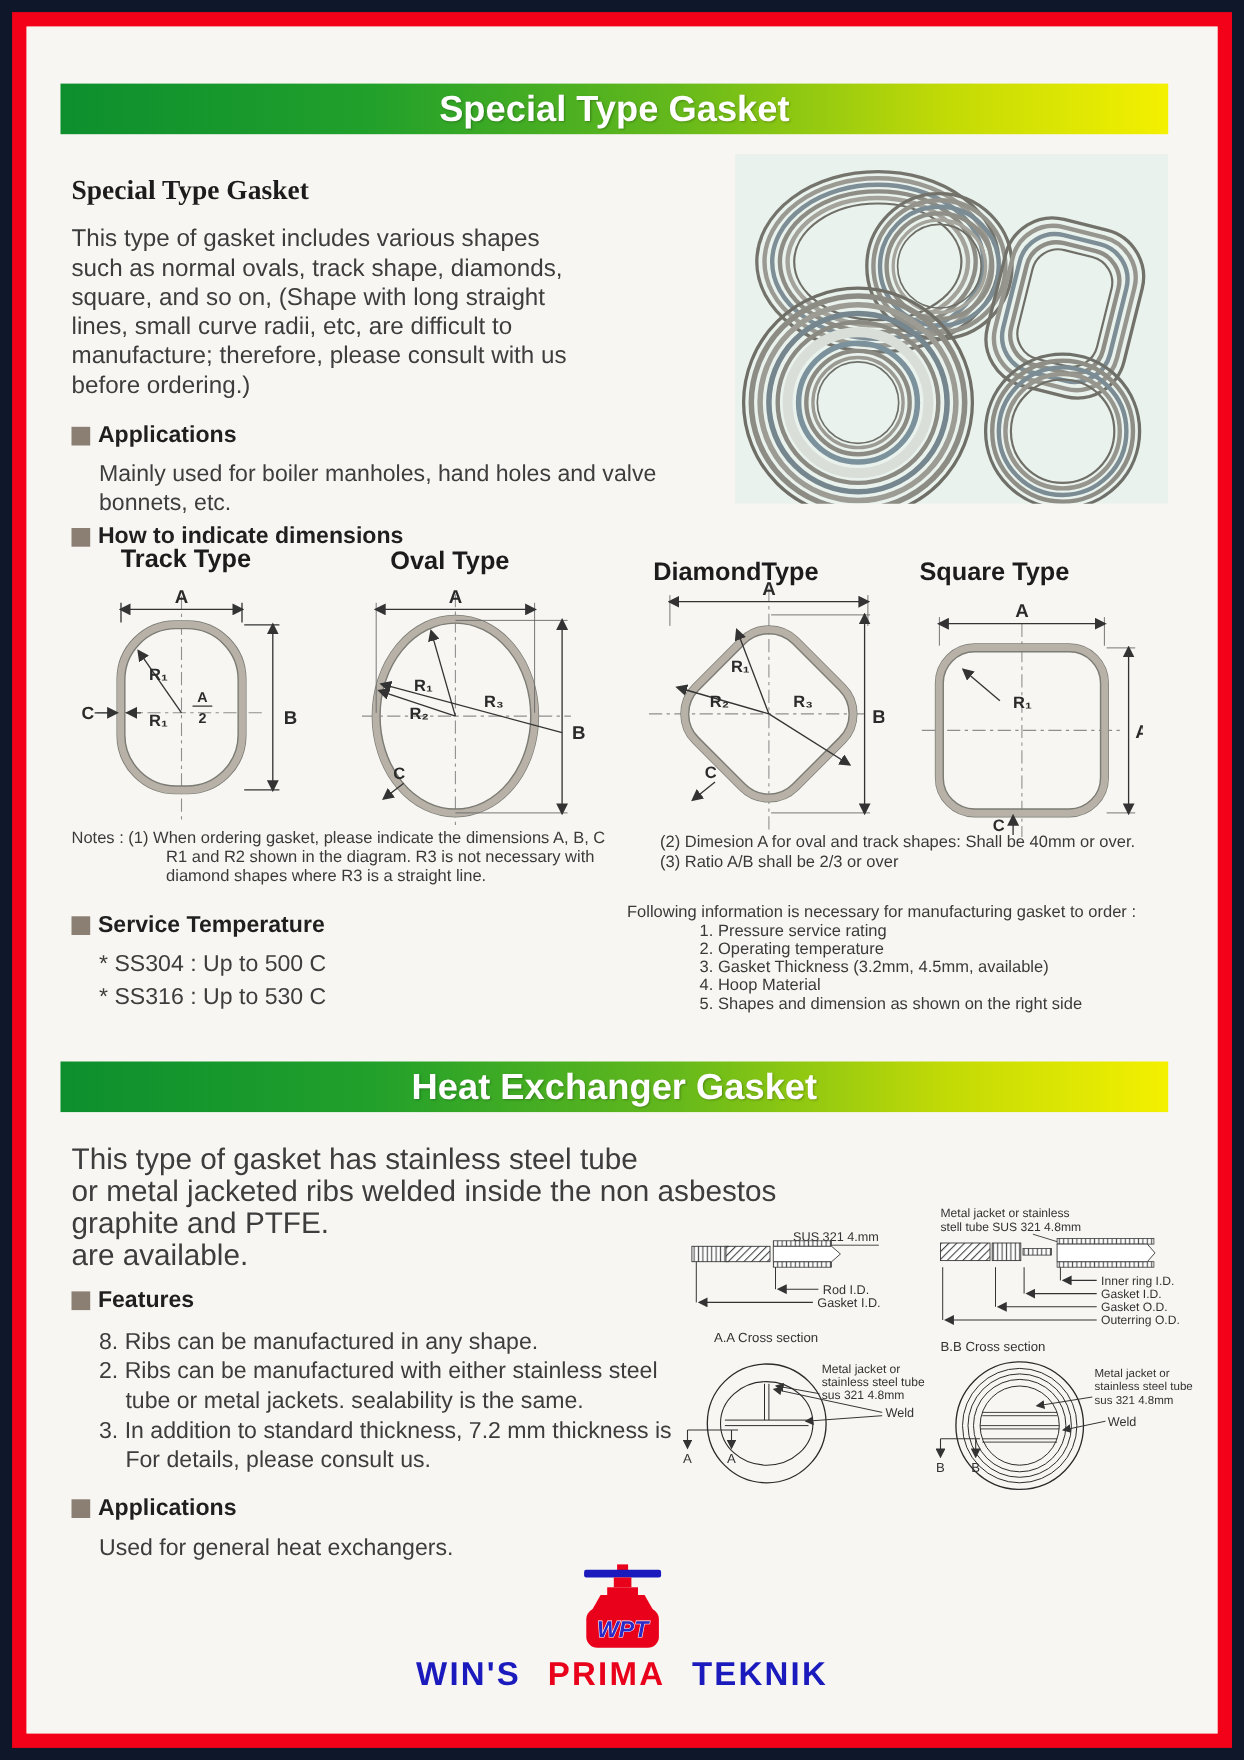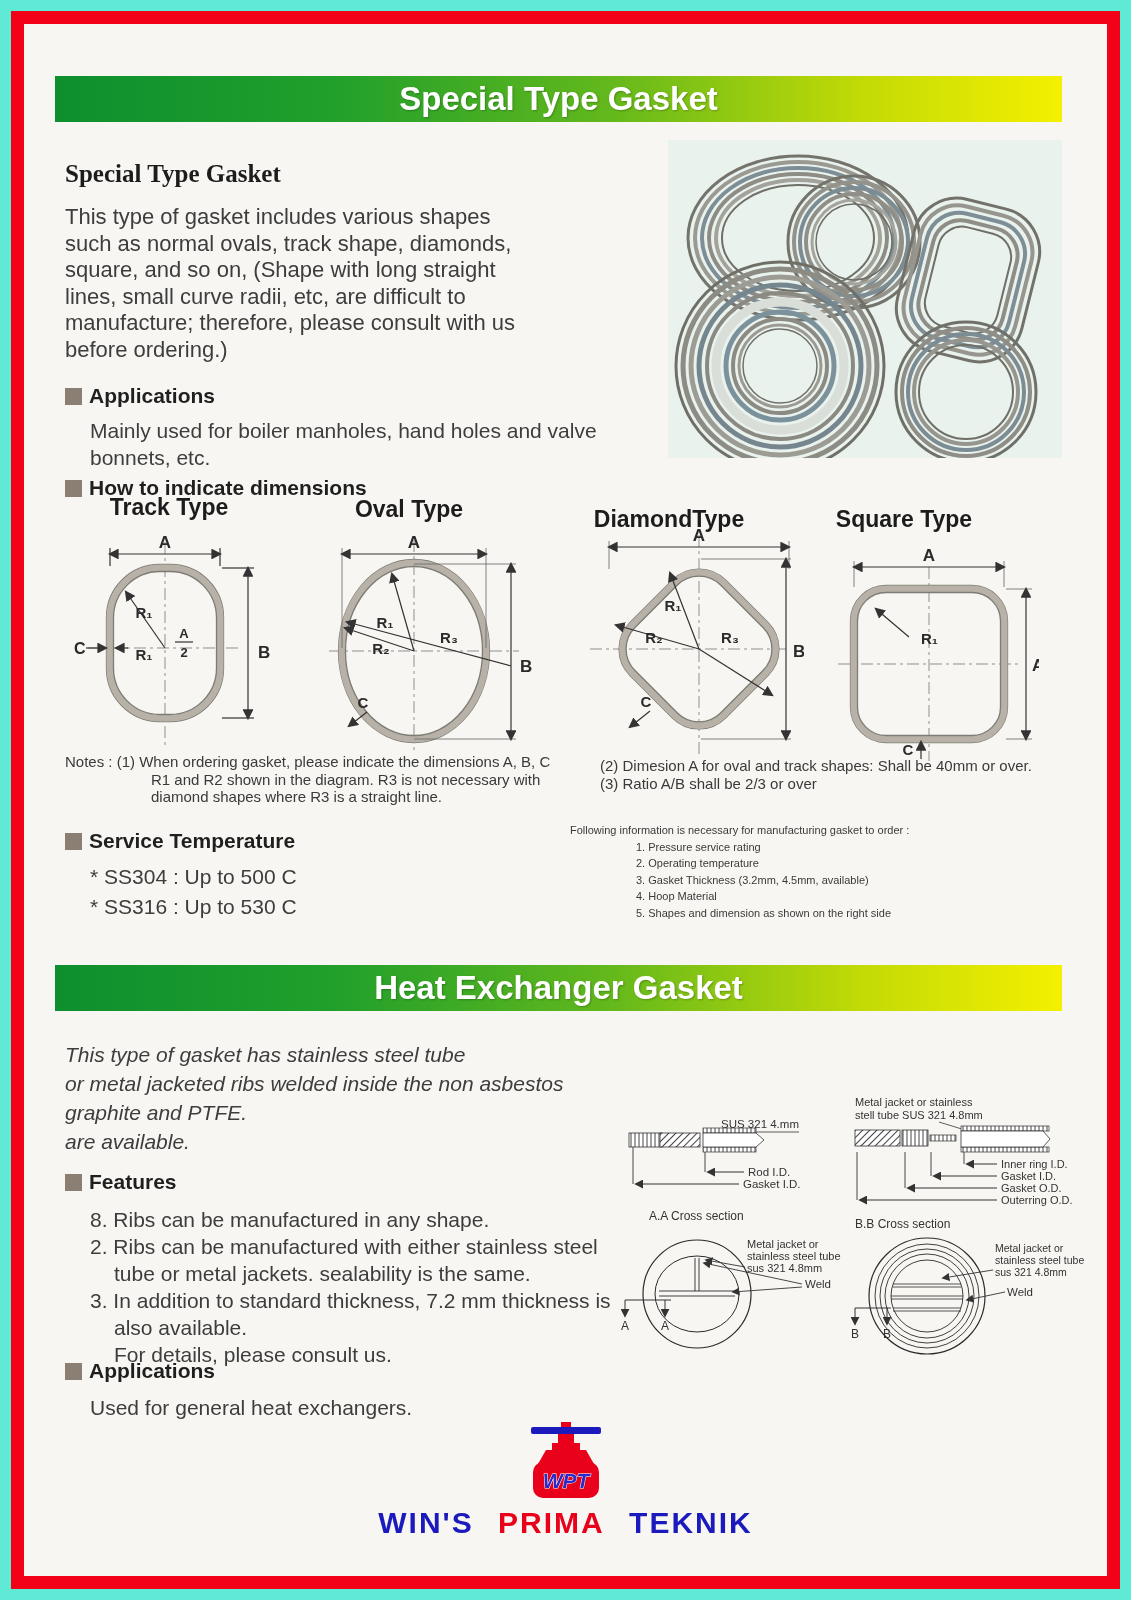--- a/index.html
+++ b/index.html
@@ -1,34 +1,34 @@
 <!DOCTYPE html>
 <html><head>
 <meta charset="utf-8">
 <style>
   html,body{margin:0;padding:0;}
   body{width:1131px;height:1600px;font-family:"Liberation Sans",sans-serif;}
-  .page{position:relative;width:1131px;height:1600px;background:#5eead4;overflow:hidden;}
+  .page{position:relative;width:1131px;height:1600px;background:#0f172a;overflow:hidden;}
   .frame-red{position:absolute;inset:11px;background:#f30019;}
   .content{position:absolute;inset:24px;background:#f7f6f2;overflow:hidden;}
   .abs{position:absolute;}
   .banner{position:absolute;left:31px;width:1007px;height:46px;
     background:linear-gradient(90deg,#0d8f2e 0%,#21a02b 28%,#63b81c 55%,#c2da06 80%,#f4f000 100%);
     display:flex;align-items:center;justify-content:center;
     color:#ffffff;font-weight:bold;font-size:33px;text-shadow:1px 1px 2px rgba(0,0,0,.25);}
   .serif-head{font-family:"Liberation Serif",serif;font-weight:bold;font-size:25px;color:#1c1c1c;}
   .body-par{font-size:22px;line-height:26.5px;color:#3d3d3d;}
   .bullet-row{display:flex;align-items:center;gap:7px;}
   .sq{width:17px;height:17px;background:#8b7e73;flex:0 0 auto;}
   .sect-label{font-weight:bold;font-size:21px;color:#1f1f1f;}
   .sub-text{font-size:21px;line-height:27px;color:#3d3d3d;}
   .type-head{position:absolute;width:210px;text-align:center;font-weight:bold;font-size:23px;color:#1c1c1c;}
   .notes{font-size:15px;line-height:17.5px;color:#3a3a3a;}
   .notes .cont{margin-left:86px;}
-  .order{font-size:11px;line-height:16.5px;color:#3a3a3a;}
+  .order{font-size:15px;line-height:16.5px;color:#3a3a3a;}
   .order .itm{margin-left:66px;}
   .feat{font-size:21px;line-height:27px;color:#3d3d3d;}
   .feat .cont{padding-left:24px;}
   .company{position:absolute;left:0;width:1083px;text-align:center;font-weight:bold;
     font-size:30px;letter-spacing:2px;}
   svg text{font-family:"Liberation Sans",sans-serif;}
   .diag{position:absolute;}
 </style>
 </head>
 <body>
@@ -282,21 +282,21 @@
     <div class="itm">2. Operating temperature</div>
     <div class="itm">3. Gasket Thickness (3.2mm, 4.5mm, available)</div>
     <div class="itm">4. Hoop Material</div>
     <div class="itm">5. Shapes and dimension as shown on the right side</div>
   </div>
 
   <div class="banner" style="top:941px;">
     <span>Heat Exchanger Gasket</span>
   </div>
 
-  <div class="abs body-par" style="left:41px;top:1016px;font-size:21px;line-height:29px;font-style:italic;">
+  <div class="abs body-par" style="left:41px;top:1016px;font-size:27px;line-height:29px;">
     <div>This type of gasket has stainless steel tube</div>
     <div>or metal jacketed ribs welded inside the non asbestos</div>
     <div>graphite and PTFE.</div>
     <div>are available.</div>
   </div>
 
   <svg class="abs" style="left:585px;top:1048px;" width="480" height="290" viewBox="0 0 480 290">
 
     <text x="112" y="56" font-size="11.5" fill="#333">SUS 321 4.mm</text>
     <line x1="110" y1="60" x2="190" y2="60" stroke="#333" stroke-width="0.8"></line>
@@ -389,21 +389,20 @@
 
   <div class="abs bullet-row" style="left:41px;top:1146px;">
     <span class="sq"></span>
     <span class="sect-label">Features</span>
   </div>
   <div class="abs feat" style="left:66px;top:1182px;">
     <div>8. Ribs can be manufactured in any shape.</div>
     <div>2. Ribs can be manufactured with either stainless steel</div>
     <div class="cont">tube or metal jackets. sealability is the same.</div>
     <div>3. In addition to standard thickness, 7.2 mm thickness is</div>
-    <div class="cont">also available.</div>
     <div class="cont">For details, please consult us.</div>
   </div>
 
   <div class="abs bullet-row" style="left:41px;top:1335px;">
     <span class="sq"></span>
     <span class="sect-label">Applications</span>
   </div>
   <div class="abs sub-text" style="left:66px;top:1370px;">Used for general heat exchangers.</div>
 
   <svg class="abs" style="left:467px;top:1398px;" width="150" height="82" viewBox="0 0 150 82">

